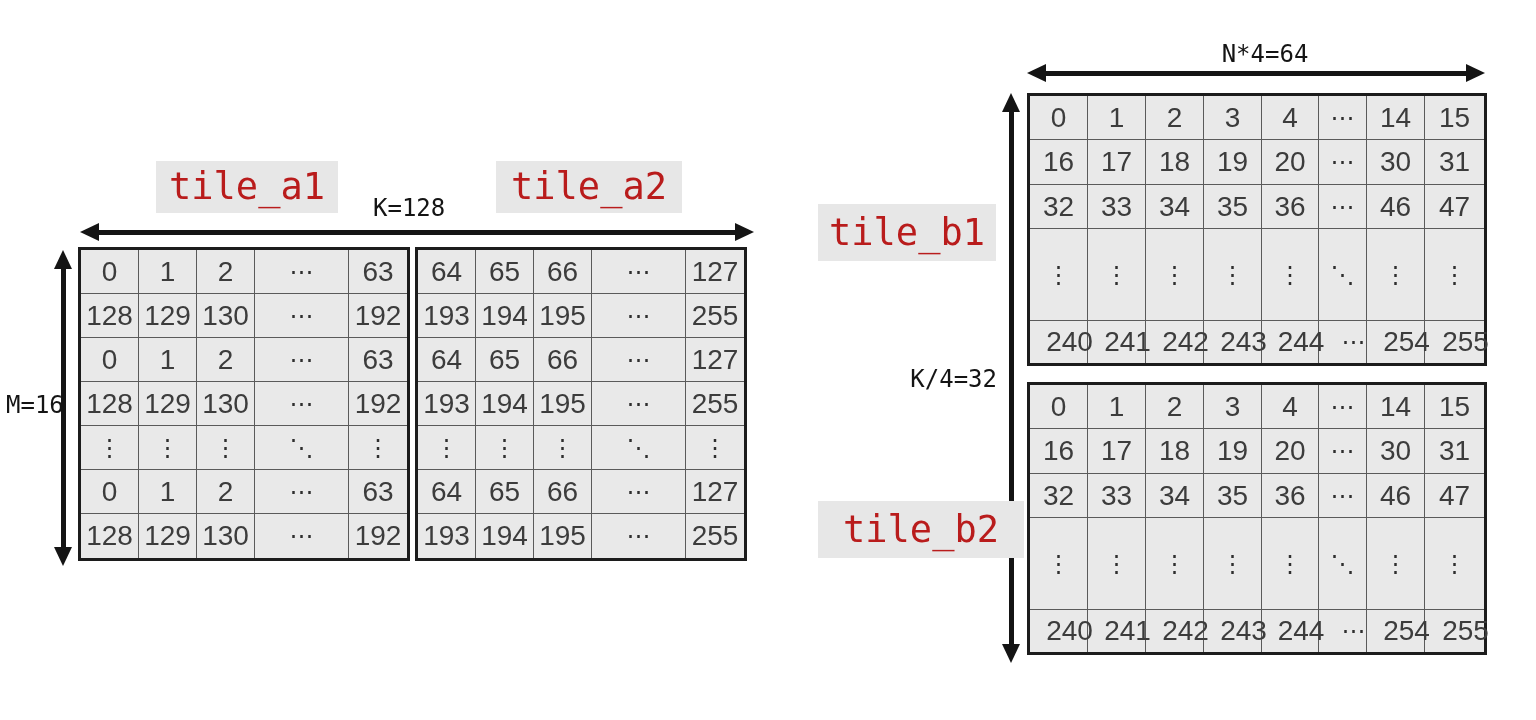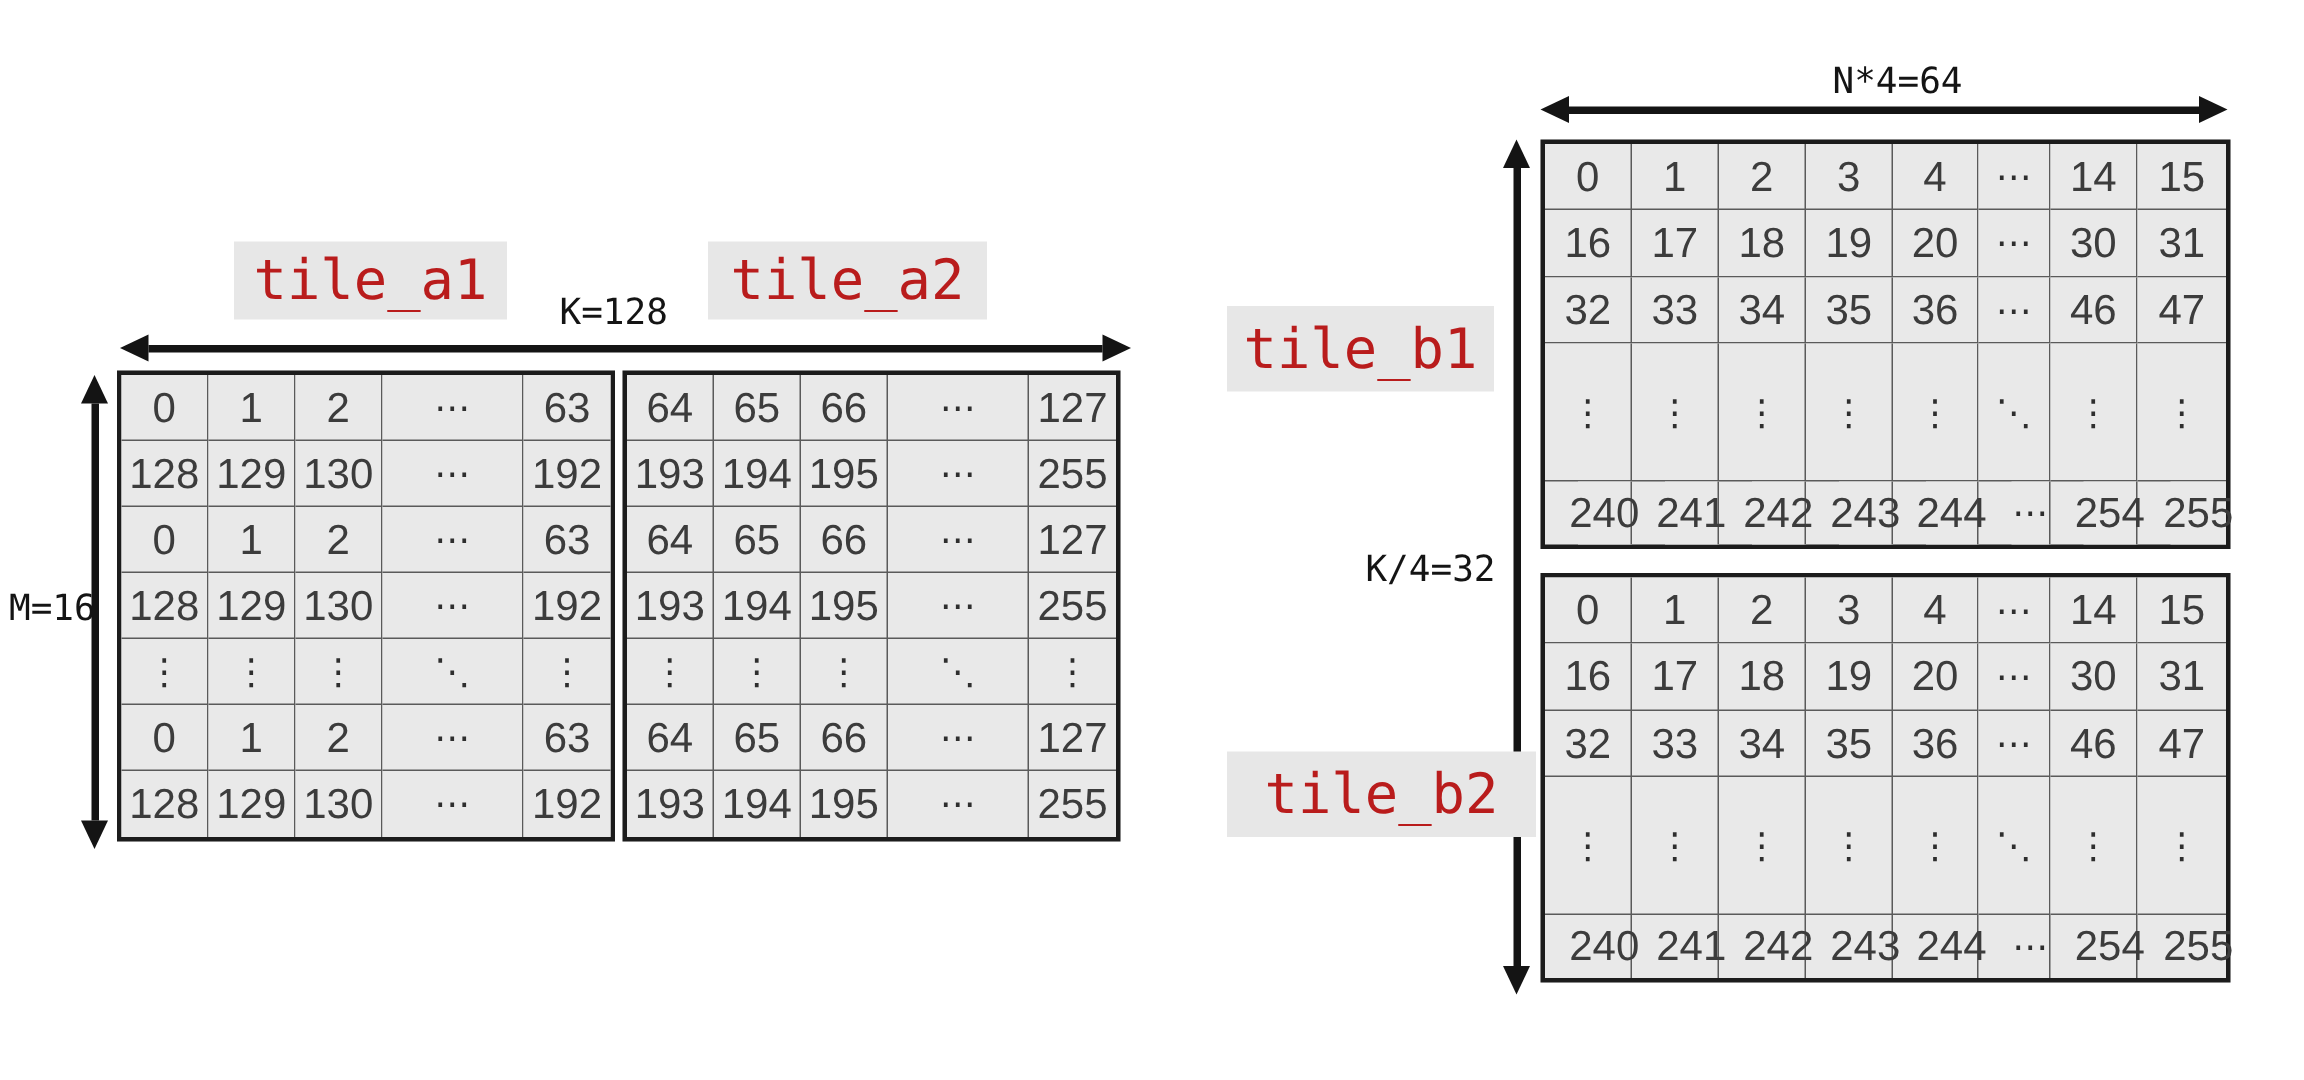--- a/index.html
+++ b/index.html
@@ -14,21 +14,21 @@
     position:absolute;
     background:#e7e7e7;
     color:#b91c1c;
     font-family:"DejaVu Sans Mono","Liberation Mono",monospace;
     font-size:37px;
     line-height:52px;
     text-align:center;
     white-space:nowrap;
   }
   .lbl-a1{left:156px;top:161px;width:182px;height:52px;}
-  .lbl-a2{left:472px;top:161px;width:186px;height:52px;}
+  .lbl-a2{left:496px;top:161px;width:186px;height:52px;}
   .lbl-b1{left:818px;top:204px;width:178px;height:57px;line-height:57px;}
   .lbl-b2{left:818px;top:501px;width:206px;height:57px;line-height:57px;}
 
   
   .dim-label{
     position:absolute;
     color:#141414;
     font-family:"DejaVu Sans Mono","Liberation Mono",monospace;
     font-size:24px;
     line-height:24px;

